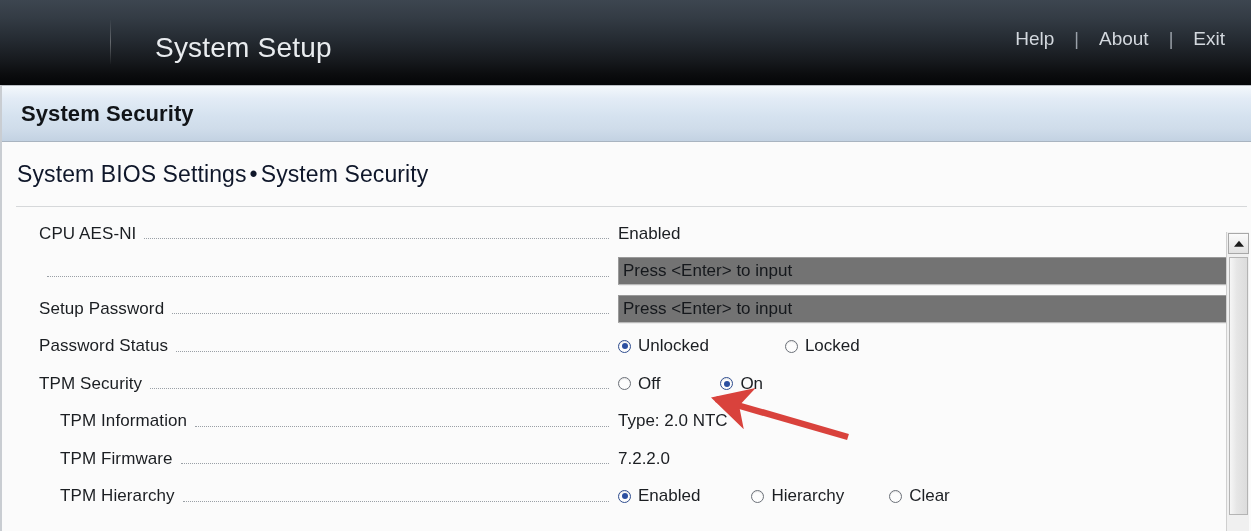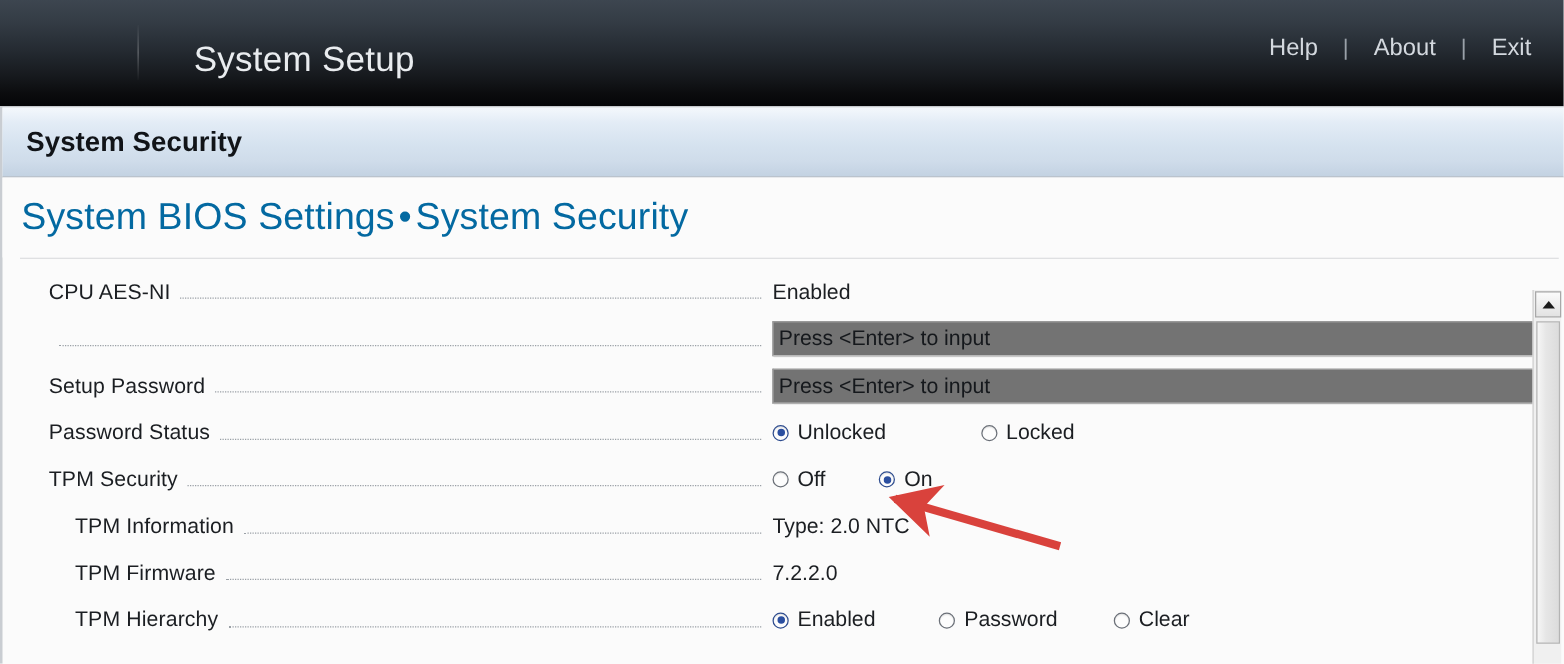--- a/index.html
+++ b/index.html
@@ -130,22 +130,22 @@
 
   .breadcrumb-wrap {
     position: relative;
     height: 64px;
     background: #fbfbfb;
     display: flex;
     align-items: center;
     padding-left: 15px;
   }
   .breadcrumb {
-    font-size: 30px;
-    color: #0369a1;
+    font-size: 23px;
+    color: #0f172a;
     letter-spacing: 0.1px;
     white-space: nowrap;
   }
   .breadcrumb .dot { padding: 0 3px; }
 
   .hr {
     height: 1px;
     background: #d6d8da;
     margin: 0 4px 0 14px;
   }
@@ -359,21 +359,21 @@
                 <span class="radio-label">Locked</span>
               </div>
             </div>
           </div>
         </div>
         <div class="row">
           <span class="label">TPM Security</span>
           <span class="leader" style="margin-right: 9px;"></span>
           <div class="value-col">
             <div class="radio-group">
-              <div class="radio-item" style="margin-right: 43px;">
+              <div class="radio-item" style="margin-right: 60px;">
                 <span class="radio-dot"></span>
                 <span class="radio-label">Off</span>
               </div>
               <div class="radio-item" style="margin-right: 0px;">
                 <span class="radio-dot on"></span>
                 <span class="radio-label">On</span>
               </div>
             </div>
           </div>
         </div>
@@ -395,21 +395,21 @@
           <span class="label">TPM Hierarchy</span>
           <span class="leader" style="margin-right: 9px;"></span>
           <div class="value-col">
             <div class="radio-group">
               <div class="radio-item" style="margin-right: 51px;">
                 <span class="radio-dot on"></span>
                 <span class="radio-label">Enabled</span>
               </div>
               <div class="radio-item" style="margin-right: 45px;">
                 <span class="radio-dot"></span>
-                <span class="radio-label">Password</span>
+                <span class="radio-label">Hierarchy</span>
               </div>
               <div class="radio-item" style="margin-right: 12px;">
                 <span class="radio-dot"></span>
                 <span class="radio-label">Clear</span>
               </div>
             </div>
           </div>
         </div>
       </div>
 

